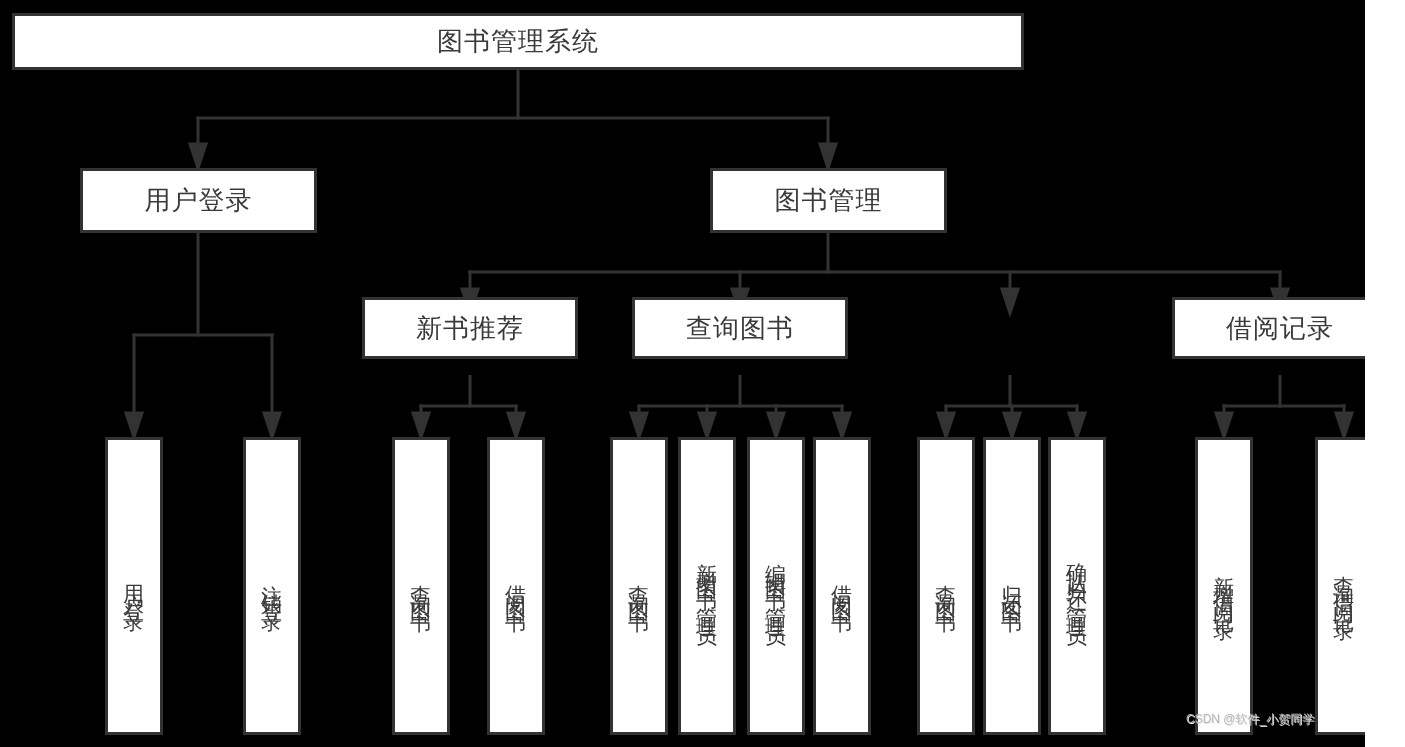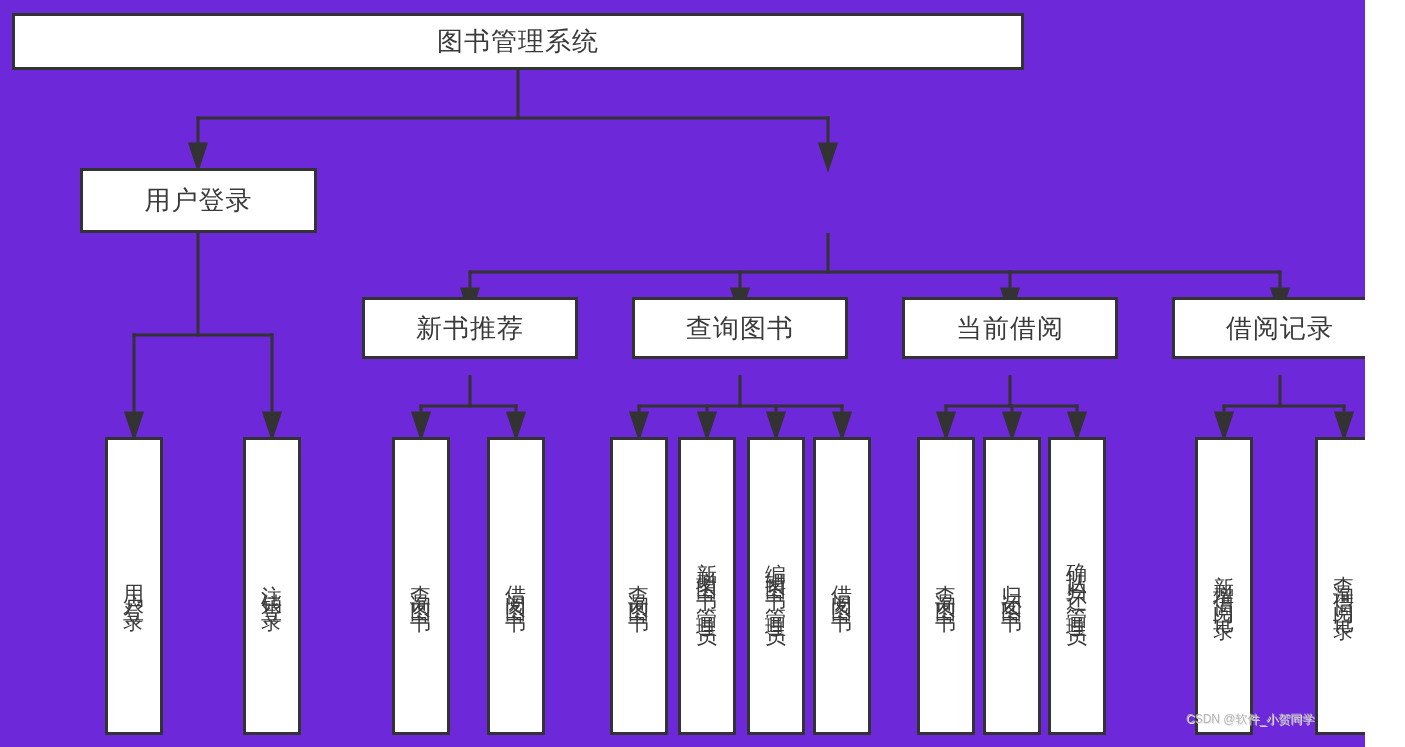--- a/index.html
+++ b/index.html
@@ -5,21 +5,21 @@
   html, body {
     margin: 0;
     padding: 0;
     background: #ffffff;
     font-family: "Liberation Sans", sans-serif;
   }
   .stage {
     position: relative;
     width: 1365px;
     height: 747px;
-    background: #6d28d9;
+    background: #000000;
     overflow: hidden;
   }
   .connectors {
     position: absolute;
     left: 0; top: 0;
     width: 1405px;
     height: 747px;
   }
   .node {
     position: absolute;
@@ -136,30 +136,30 @@
     </g>
   </svg>
 
   <div class="node root h-label">
     <span>图书管理系统</span>
   </div>
 
   <div class="node lvl2 h-label" style="left:80px;">
     <span>用户登录</span>
   </div>
+  <div class="node lvl2 h-label" style="left:710px;">
+    <span>图书管理</span>
+  </div>
 
   <div class="node lvl3 h-label" style="left:362px;">
     <span>新书推荐</span>
   </div>
   <div class="node lvl3 h-label" style="left:632px;">
     <span>查询图书</span>
   </div>
-  <div class="node lvl3 h-label" style="left:902px;">
-    <span>当前借阅</span>
-  </div>
   <div class="node lvl3 h-label" style="left:1172px;">
     <span>借阅记录</span>
   </div>
 
   <div class="node leaf" style="left:105px;">
     <span class="vtext">用户登录</span>
   </div>
   <div class="node leaf" style="left:243px;">
     <span class="vtext">注销登录</span>
   </div>

